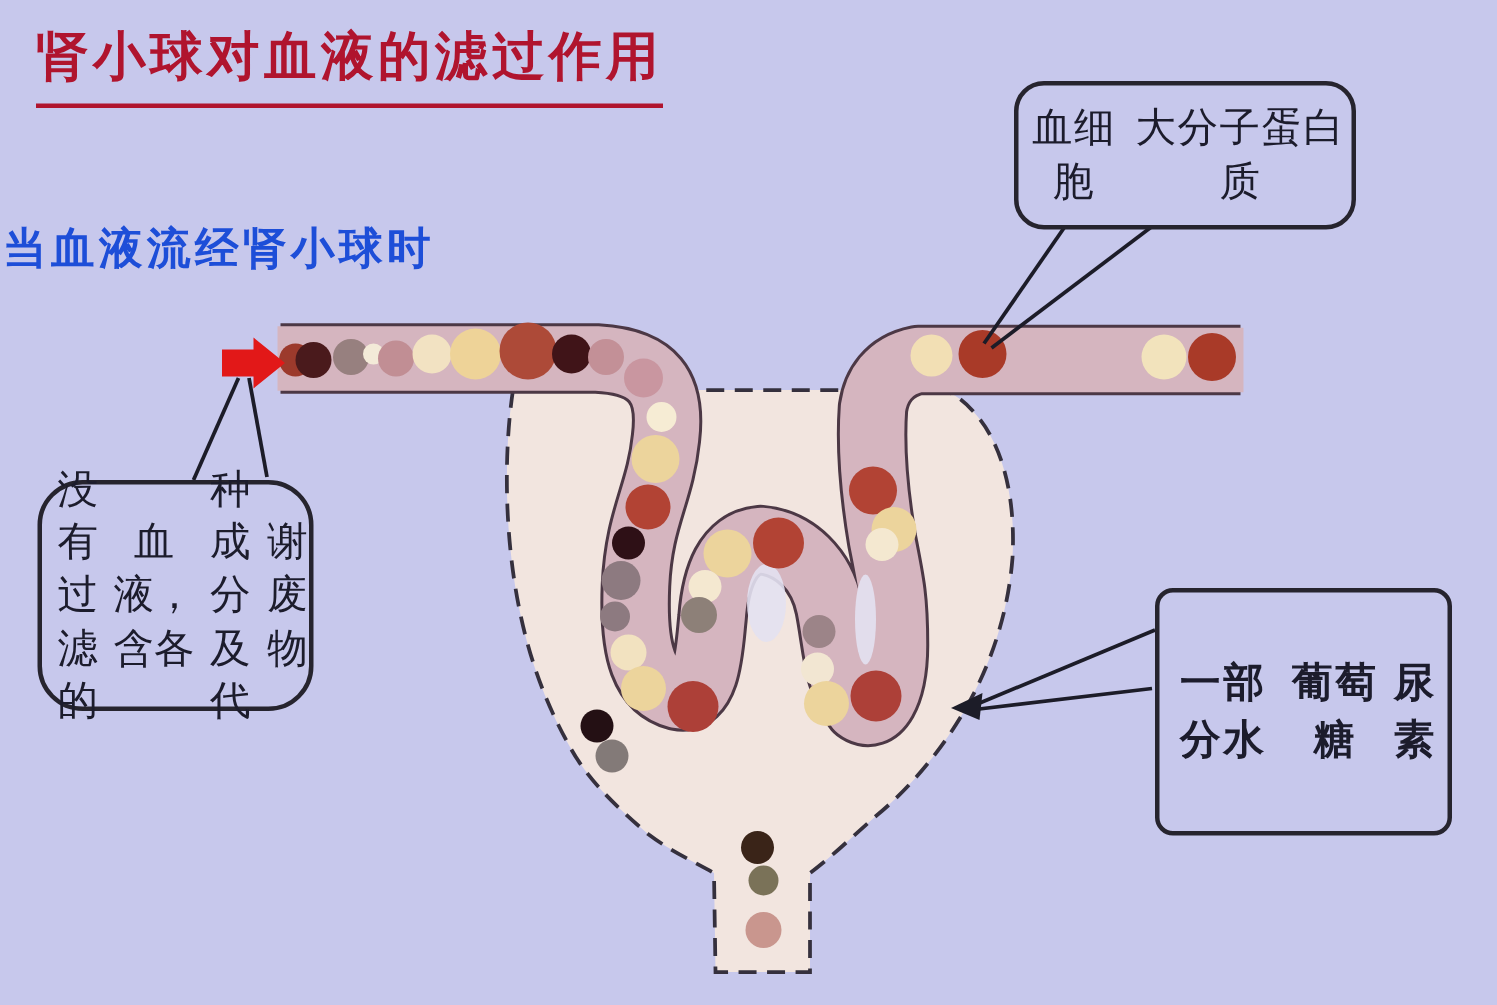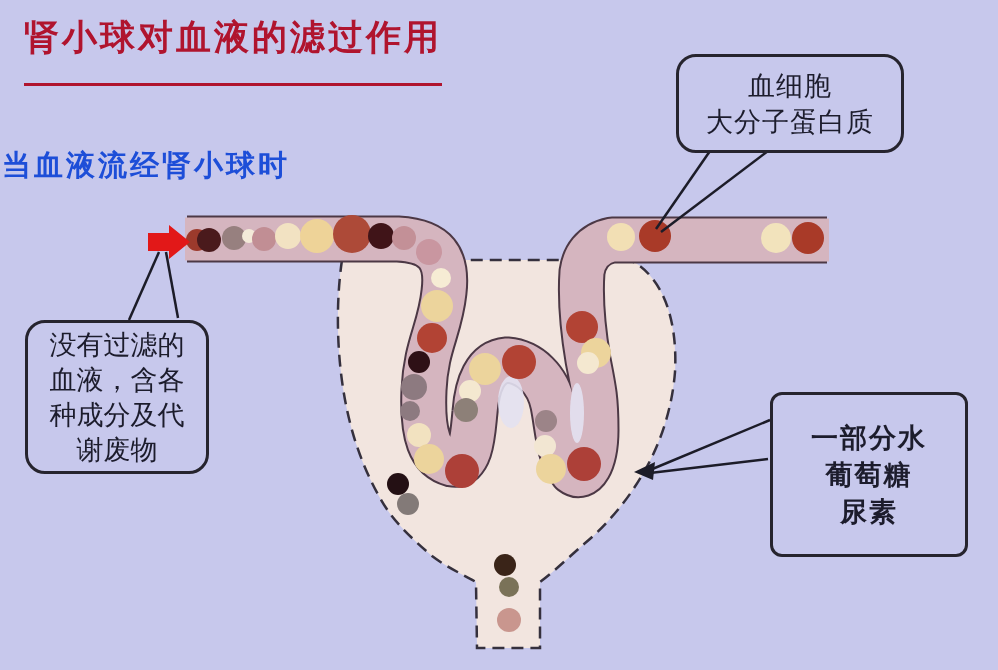--- a/index.html
+++ b/index.html
@@ -6,35 +6,35 @@
   body{
     width:998px;height:670px;position:relative;overflow:hidden;
     background:#c7c8ec;
     font-family:"DejaVu Serif","Liberation Serif",serif;
   }
   #stage{position:absolute;left:0;top:0;width:998px;height:670px;}
   svg{position:absolute;left:0;top:0;}
   .txt{position:absolute;white-space:nowrap;}
   .title{
     left:24px;top:14px;font-size:35px;font-weight:bold;letter-spacing:3px;
-    color:#b0142e;border-bottom:3px solid #b0142e;padding-bottom:22px;
+    color:#b0142e;border-bottom:3px solid #b0142e;padding-bottom:8px;
   }
   .subtitle{
     left:2px;top:146px;font-size:29px;font-weight:bold;letter-spacing:3px;
     color:#1d4ed8;
   }
   .callout{
     position:absolute;border:3px solid #26242e;background:transparent;
-    display:flex;flex-direction:column;align-items:center;justify-content:center;
+    display:flex;flex-direction:row;align-items:center;justify-content:center;
     color:#1c1c2c;text-align:center;font-weight:500;
   }
   .callout .line{display:block;}
   .co-tr{left:676px;top:54px;width:222px;height:93px;border-radius:20px;
          font-size:27px;line-height:1.32;letter-spacing:1px;}
-  .co-left{left:25px;top:320px;width:178px;height:148px;border-radius:20px;
+  .co-left{left:25px;top:320px;width:178px;height:148px;border-radius:30px;
          font-size:27px;line-height:1.3;}
   .co-right{left:770px;top:392px;width:192px;height:159px;border-radius:12px;
          font-size:27px;line-height:1.38;font-weight:600;letter-spacing:2px;}
   .footer-label{
     left:762px;top:598px;font-size:31px;font-weight:bold;letter-spacing:5px;
     color:#1a1a28;
   }
 </style>
 </head>
 <body style="background: rgb(199, 200, 236);">

